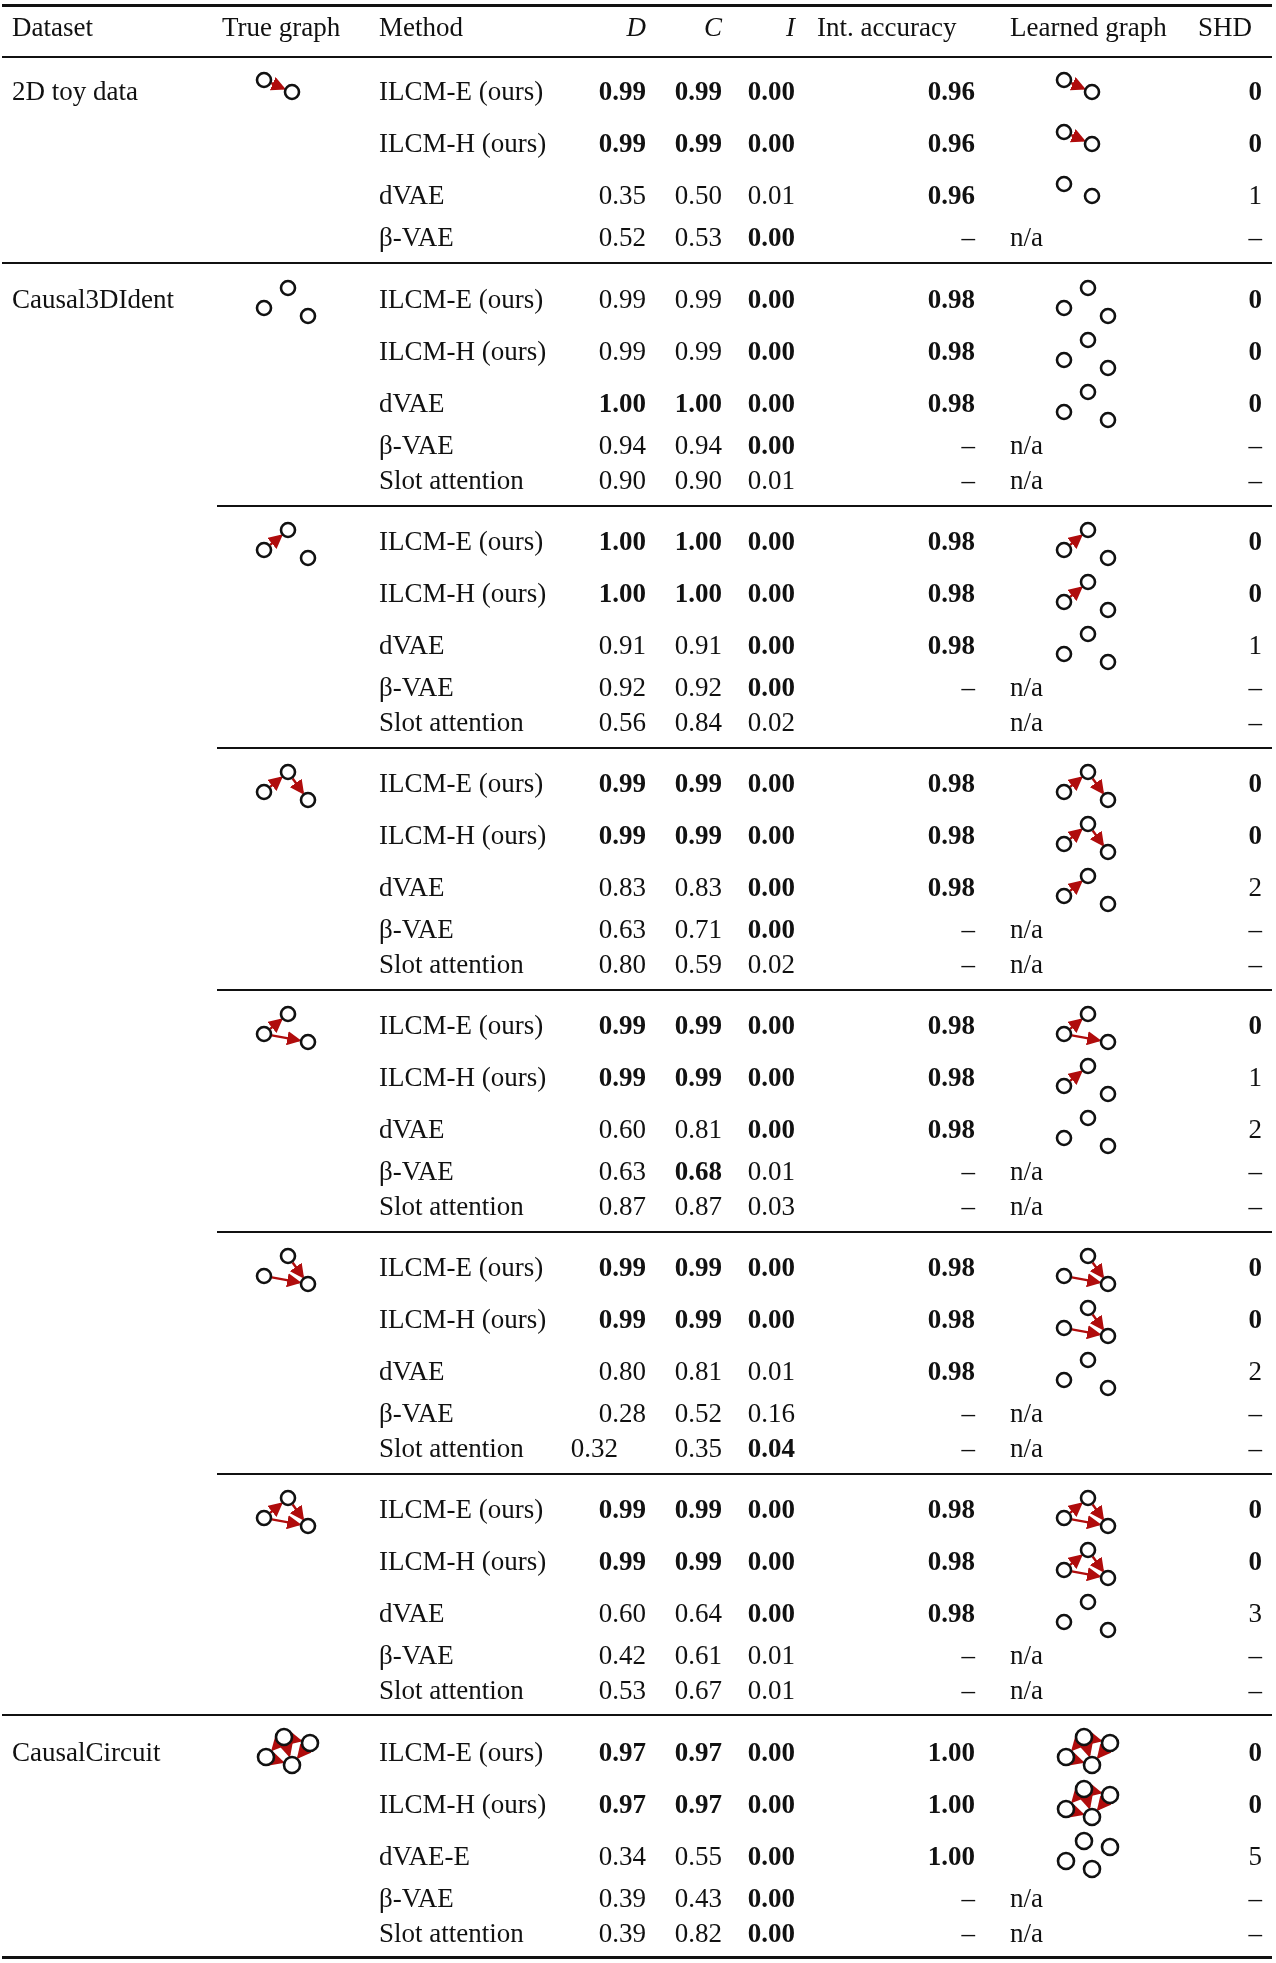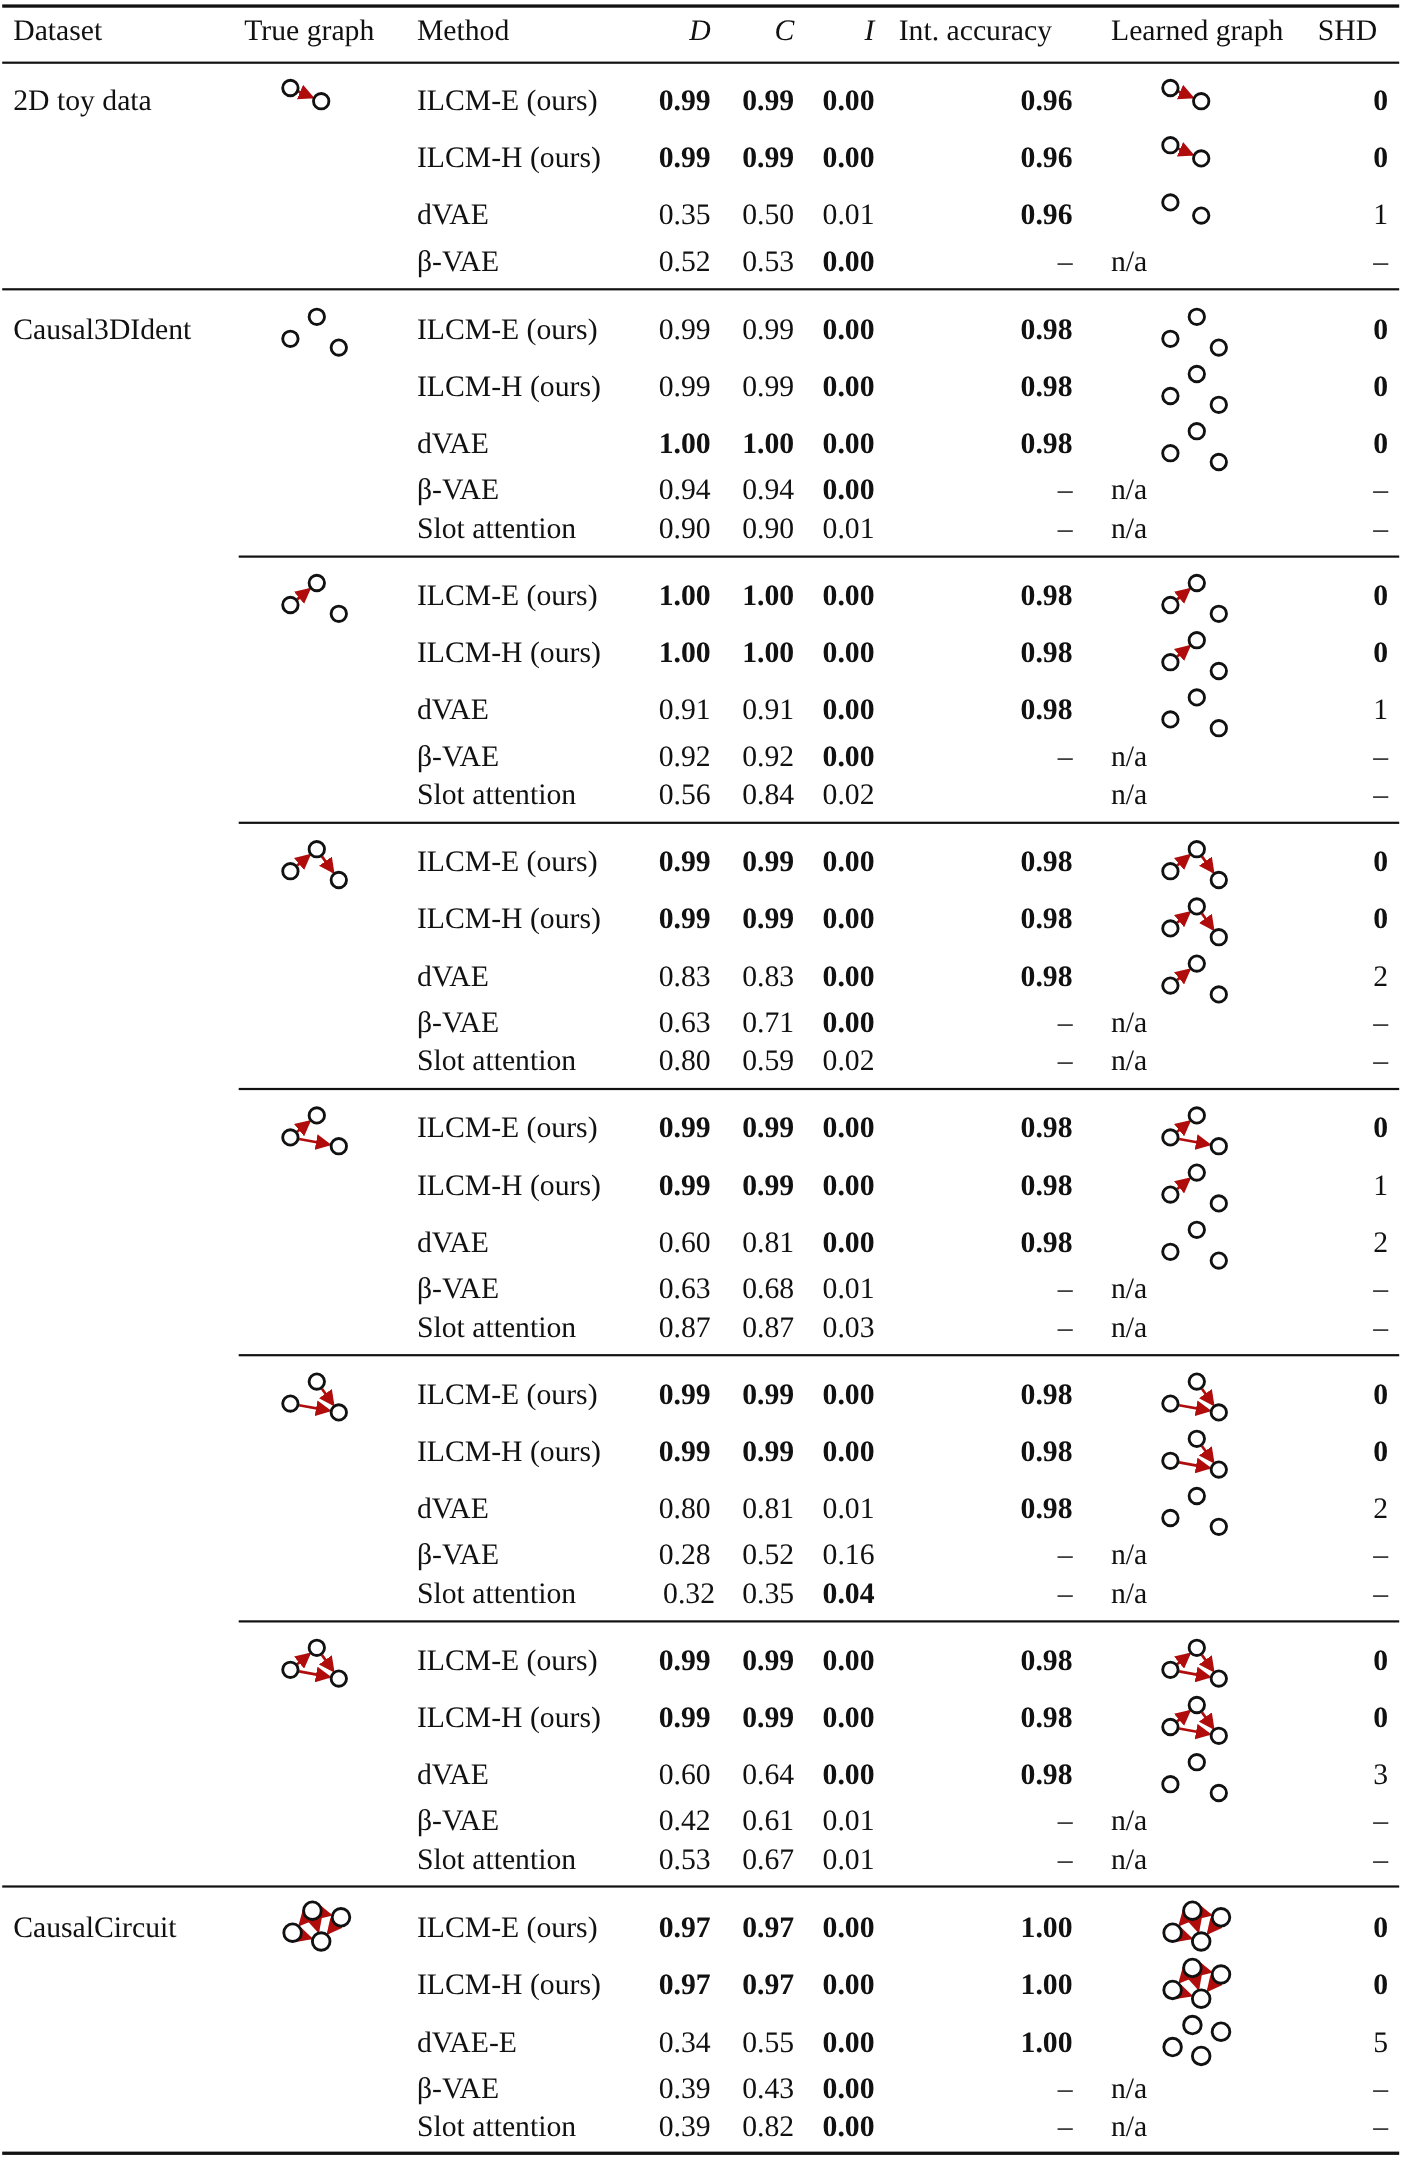--- a/index.html
+++ b/index.html
@@ -438,21 +438,21 @@
             </marker>
           </defs>
           <circle cx="8" cy="34" r="7" fill="#fff" stroke="#111111" stroke-width="2.6"></circle>
           <circle cx="32" cy="14" r="7" fill="#fff" stroke="#111111" stroke-width="2.6"></circle>
           <circle cx="52" cy="42" r="7" fill="#fff" stroke="#111111" stroke-width="2.6"></circle>
         </svg>
       </div>
       <div class="cell r" style="left:1190px;width:72px;top:1112px;">2</div>
       <div class="cell" style="left:379px;top:1154px;">β-VAE</div>
       <div class="cell r" style="left:560px;width:86px;top:1154px;">0.63</div>
-      <div class="cell r" style="left:640px;width:82px;top:1154px;">0.68</div>
+      <div class="cell r" style="left:640px;width:82px;top:1154px;font-weight:bold;">0.68</div>
       <div class="cell r" style="left:715px;width:80px;top:1154px;">0.01</div>
       <div class="cell r" style="left:820px;width:155px;top:1154px;">–</div>
       <div class="cell c" style="left:1010px;width:160px;top:1154px;">n/a</div>
       <div class="cell r" style="left:1190px;width:72px;top:1154px;">–</div>
       <div class="cell" style="left:379px;top:1189px;">Slot attention</div>
       <div class="cell r" style="left:560px;width:86px;top:1189px;">0.87</div>
       <div class="cell r" style="left:640px;width:82px;top:1189px;">0.87</div>
       <div class="cell r" style="left:715px;width:80px;top:1189px;">0.03</div>
       <div class="cell r" style="left:820px;width:155px;top:1189px;">–</div>
       <div class="cell c" style="left:1010px;width:160px;top:1189px;">n/a</div>
@@ -532,21 +532,21 @@
       </div>
       <div class="cell r" style="left:1190px;width:72px;top:1354px;">2</div>
       <div class="cell" style="left:379px;top:1396px;">β-VAE</div>
       <div class="cell r" style="left:560px;width:86px;top:1396px;">0.28</div>
       <div class="cell r" style="left:640px;width:82px;top:1396px;">0.52</div>
       <div class="cell r" style="left:715px;width:80px;top:1396px;">0.16</div>
       <div class="cell r" style="left:820px;width:155px;top:1396px;">–</div>
       <div class="cell c" style="left:1010px;width:160px;top:1396px;">n/a</div>
       <div class="cell r" style="left:1190px;width:72px;top:1396px;">–</div>
       <div class="cell" style="left:379px;top:1431px;">Slot attention</div>
-      <div class="cell r" style="left:564px;width:86px;top:1431px;">0.32</div>
+      <div class="cell r" style="left:532px;width:86px;top:1431px;">0.32</div>
       <div class="cell r" style="left:640px;width:82px;top:1431px;">0.35</div>
       <div class="cell r" style="left:715px;width:80px;top:1431px;font-weight:bold;">0.04</div>
       <div class="cell r" style="left:820px;width:155px;top:1431px;">–</div>
       <div class="cell c" style="left:1010px;width:160px;top:1431px;">n/a</div>
       <div class="cell r" style="left:1190px;width:72px;top:1431px;">–</div>
       <div class="rule" style="top:1473px;left:217px;width:1055px;height:1.5px;"></div>
       <div class="cell" style="left:12px;top:1492px;"></div>
       <div style="position:absolute;left:256px;top:1484px;width:70px;height:52px;">
         <svg class="g" width="70" height="52" viewBox="0 0 70 52">
       <defs>

